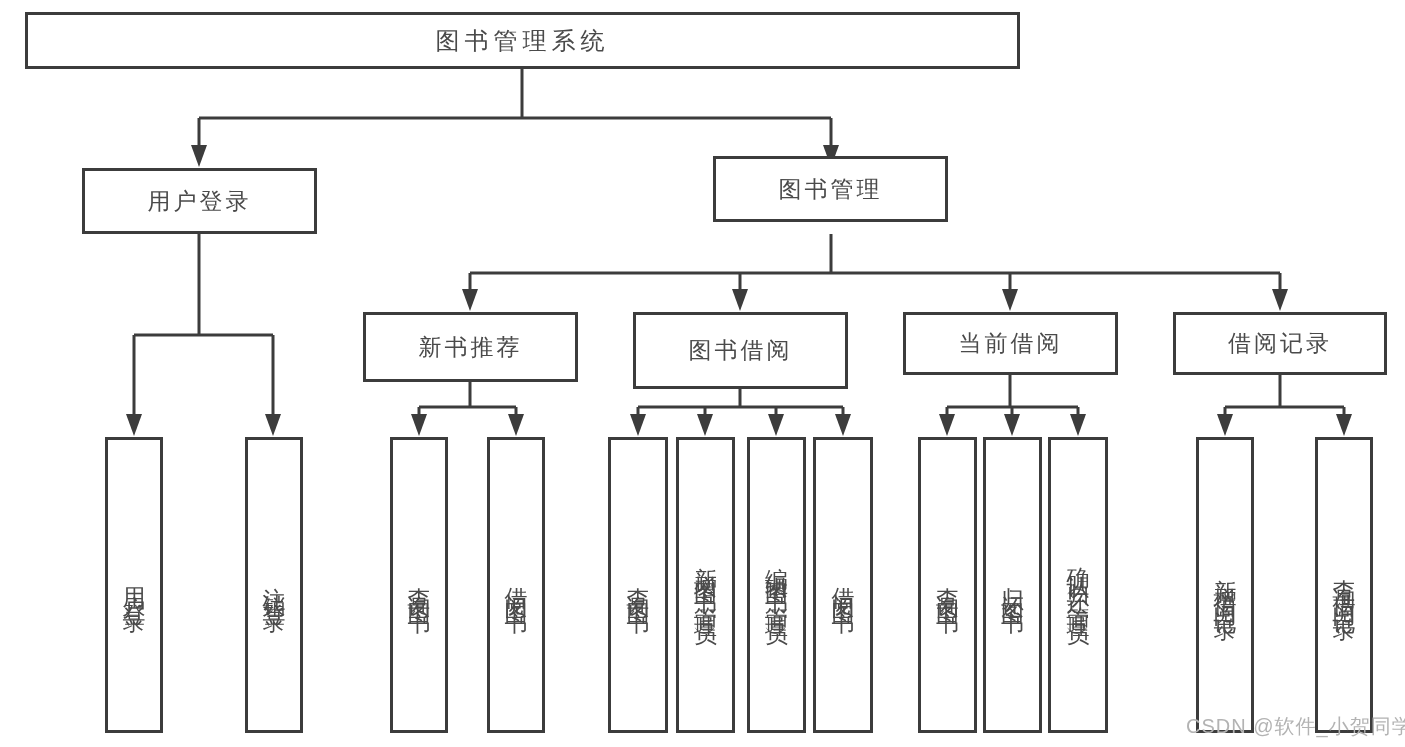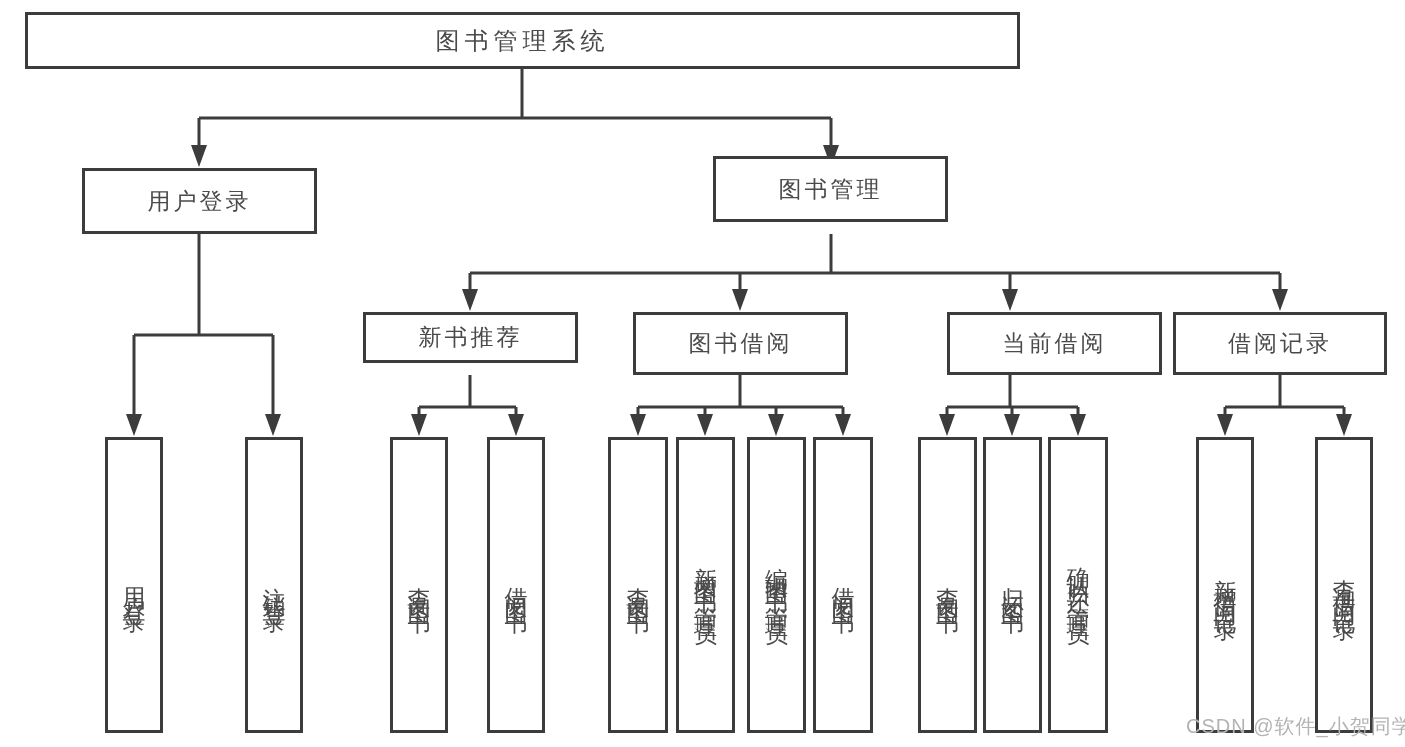--- a/index.html
+++ b/index.html
@@ -58,23 +58,23 @@
     <polygon points="1217,414 1233,414 1225,436"></polygon>
     <polygon points="1336,414 1352,414 1344,436"></polygon>
   </g>
 </svg>
 
 <div class="box h1box" style="left:25px;top:12px;width:995px;height:57px">图书管理系统</div>
 
 <div class="box h2box" style="left:82px;top:168px;width:235px;height:66px">用户登录</div>
 <div class="box h2box" style="left:713px;top:156px;width:235px;height:66px">图书管理</div>
 
-<div class="box h2box" style="left:363px;top:312px;width:215px;height:51px">新书推荐</div>
-<div class="box h2box" style="left:633px;top:312px;width:215px;height:63px">图书借阅</div>
-<div class="box h2box" style="left:947px;top:312px;width:215px;height:63px">当前借阅</div>
+<div class="box h2box" style="left:363px;top:312px;width:215px;height:70px">新书推荐</div>
+<div class="box h2box" style="left:633px;top:312px;width:215px;height:77px">图书借阅</div>
+<div class="box h2box" style="left:903px;top:312px;width:215px;height:63px">当前借阅</div>
 <div class="box h2box" style="left:1173px;top:312px;width:214px;height:63px">借阅记录</div>
 
 <div class="box vbox" style="left:105px;top:437px;width:58px;height:296px">用户登录</div>
 <div class="box vbox" style="left:245px;top:437px;width:58px;height:296px">注销登录</div>
 
 <div class="box vbox" style="left:390px;top:437px;width:58px;height:296px">查询图书</div>
 <div class="box vbox" style="left:487px;top:437px;width:58px;height:296px">借阅图书</div>
 
 <div class="box vbox" style="left:608px;top:437px;width:60px;height:296px">查询图书</div>
 <div class="box vbox" style="left:676px;top:437px;width:59px;height:296px">新增图书（管理员）</div>

